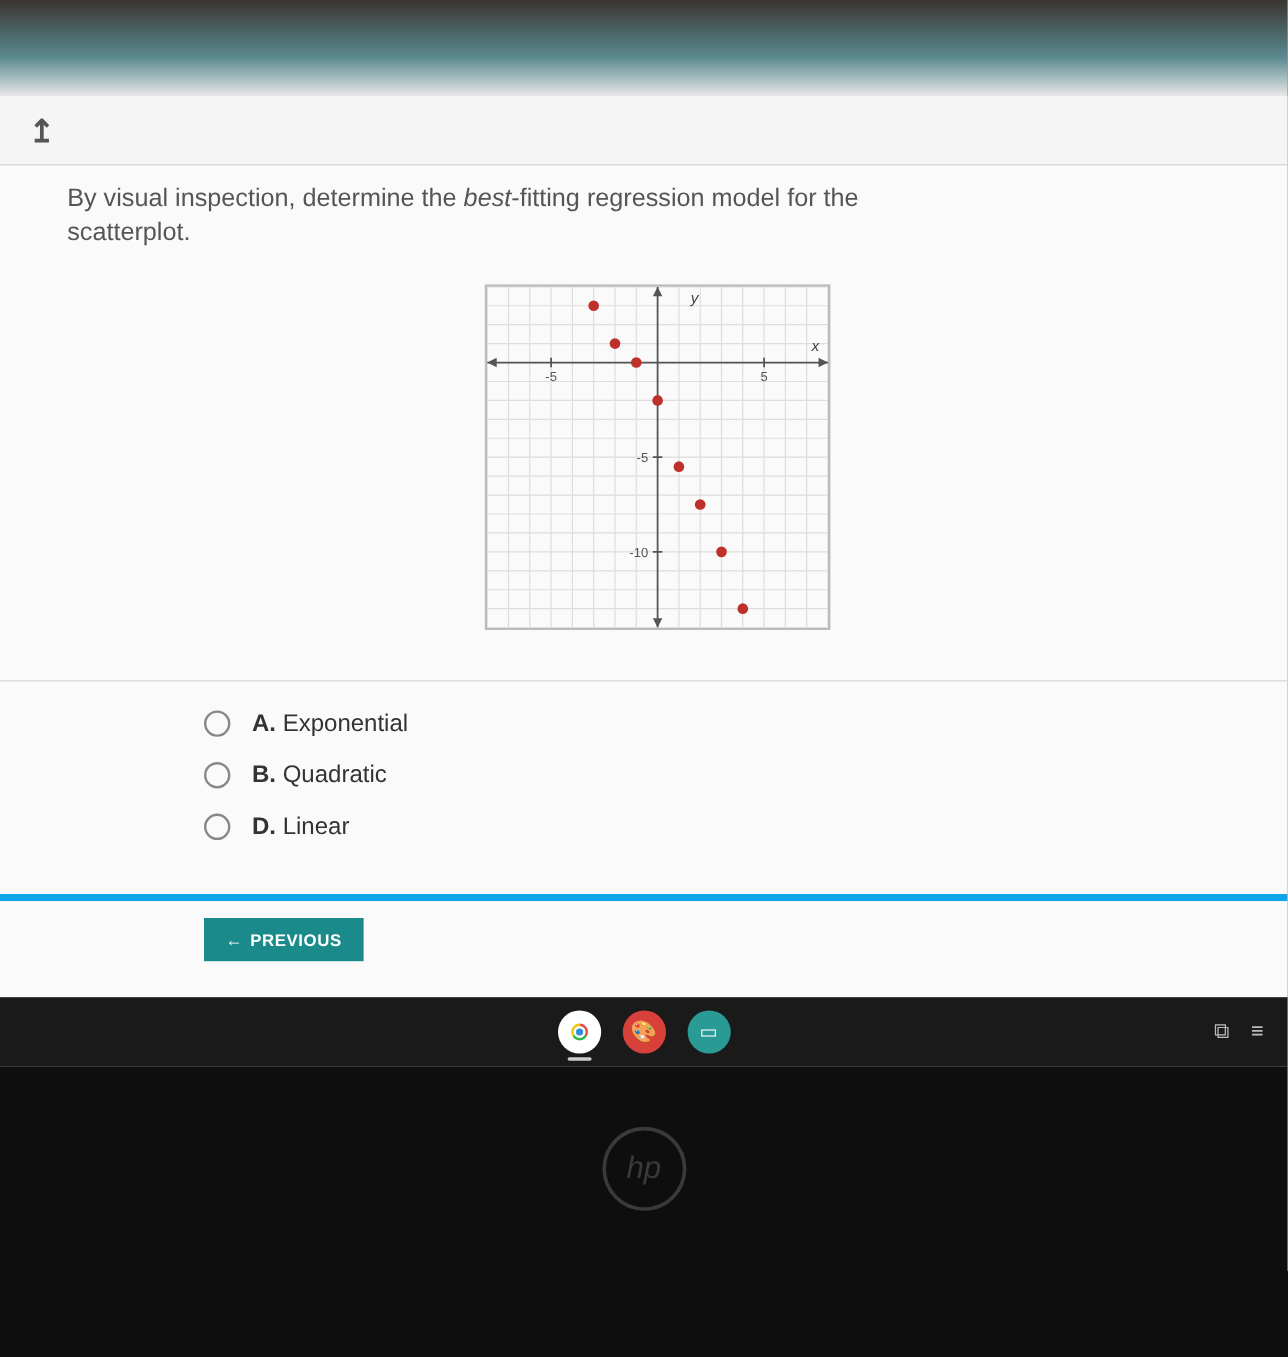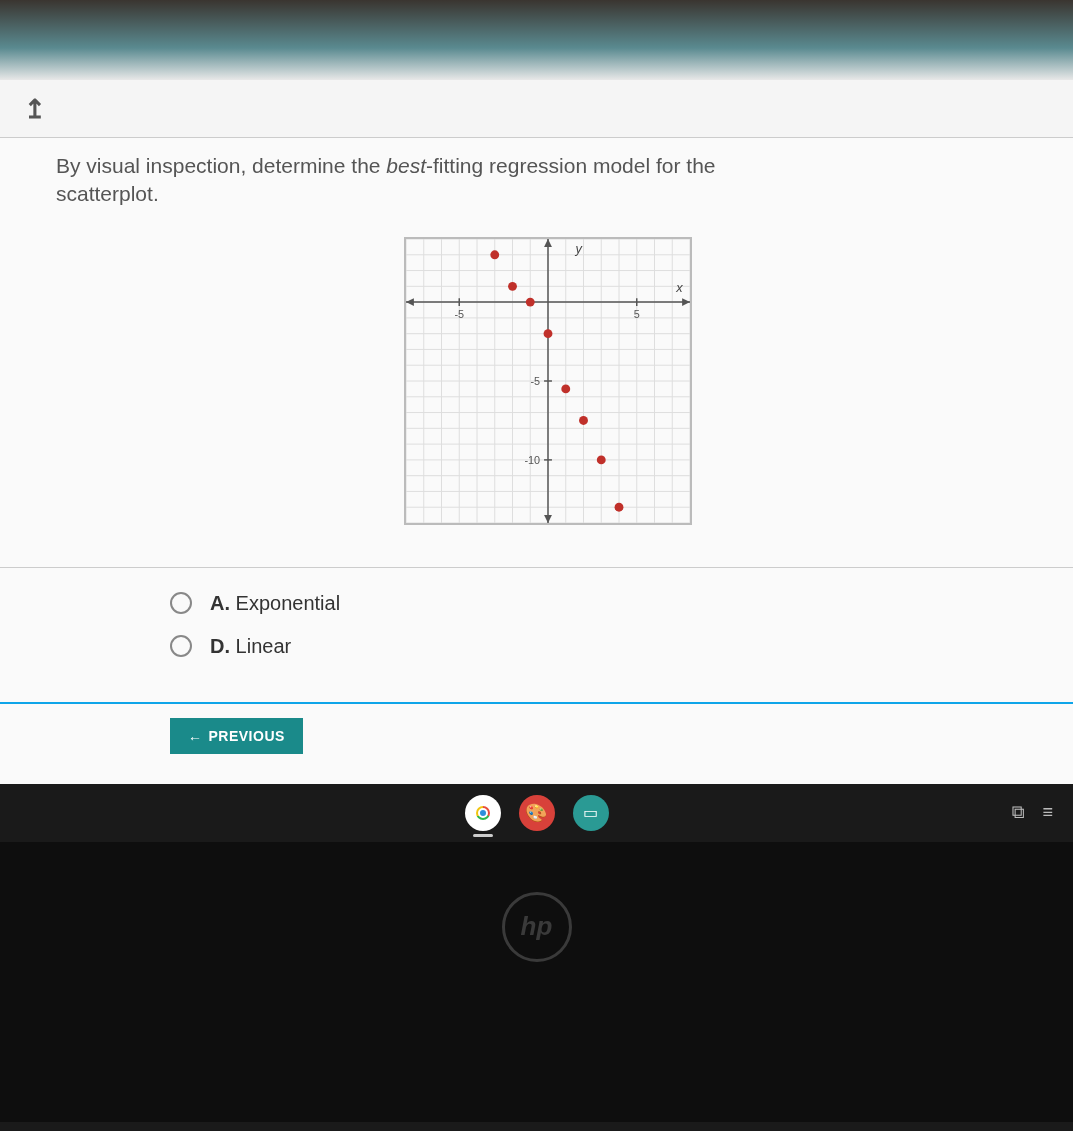--- a/index.html
+++ b/index.html
@@ -62,21 +62,21 @@
     .chart-box {
       width: 288px;
       height: 288px;
       border: 2px solid #bbb;
       background: #fafafa;
       position: relative;
     }
     .chart-svg { position: absolute; inset: 0; }
     .answers {
       padding: 24px 0 24px 170px;
-      border-bottom: 2px solid #0ea5e9;
+      border-bottom: 6px solid #0ea5e9;
       background: #fafafa;
     }
     .answer-row {
       display: flex;
       align-items: center;
       gap: 18px;
       margin-bottom: 20px;
       cursor: pointer;
     }
     .radio {
@@ -163,21 +163,21 @@
       width: 70px;
       height: 70px;
       border: 3px solid #3a3a3a;
       border-radius: 50%;
       display: flex;
       align-items: center;
       justify-content: center;
       color: #3a3a3a;
       font-style: italic;
       font-size: 26px;
-      font-weight: bold;
+      font-weight: normal;
     }
   </style>
 </head>
 <body>
 
 <div class="screen-frame">
   <div class="gradient-top"></div>
 
   <div class="content-area">
     <div class="header-row">
@@ -256,20 +256,24 @@
       </div>
     </div>
 
     <div class="answers" id="answers-container">
         <div class="answer-row">
           <div class="radio"></div>
           <div class="answer-label"><span class="letter">A. </span><span>Exponential</span></div>
         </div>
         <div class="answer-row">
           <div class="radio"></div>
+          <div class="answer-label"><span class="letter">B. </span><span>Quadratic</span></div>
+        </div>
+        <div class="answer-row">
+          <div class="radio"></div>
           <div class="answer-label"><span class="letter">D. </span><span>Linear</span></div>
         </div>
       </div>
 
     <div class="nav-row">
       <button class="prev-btn">
         <span>←</span>
         <span>PREVIOUS</span>
       </button>
     </div>

